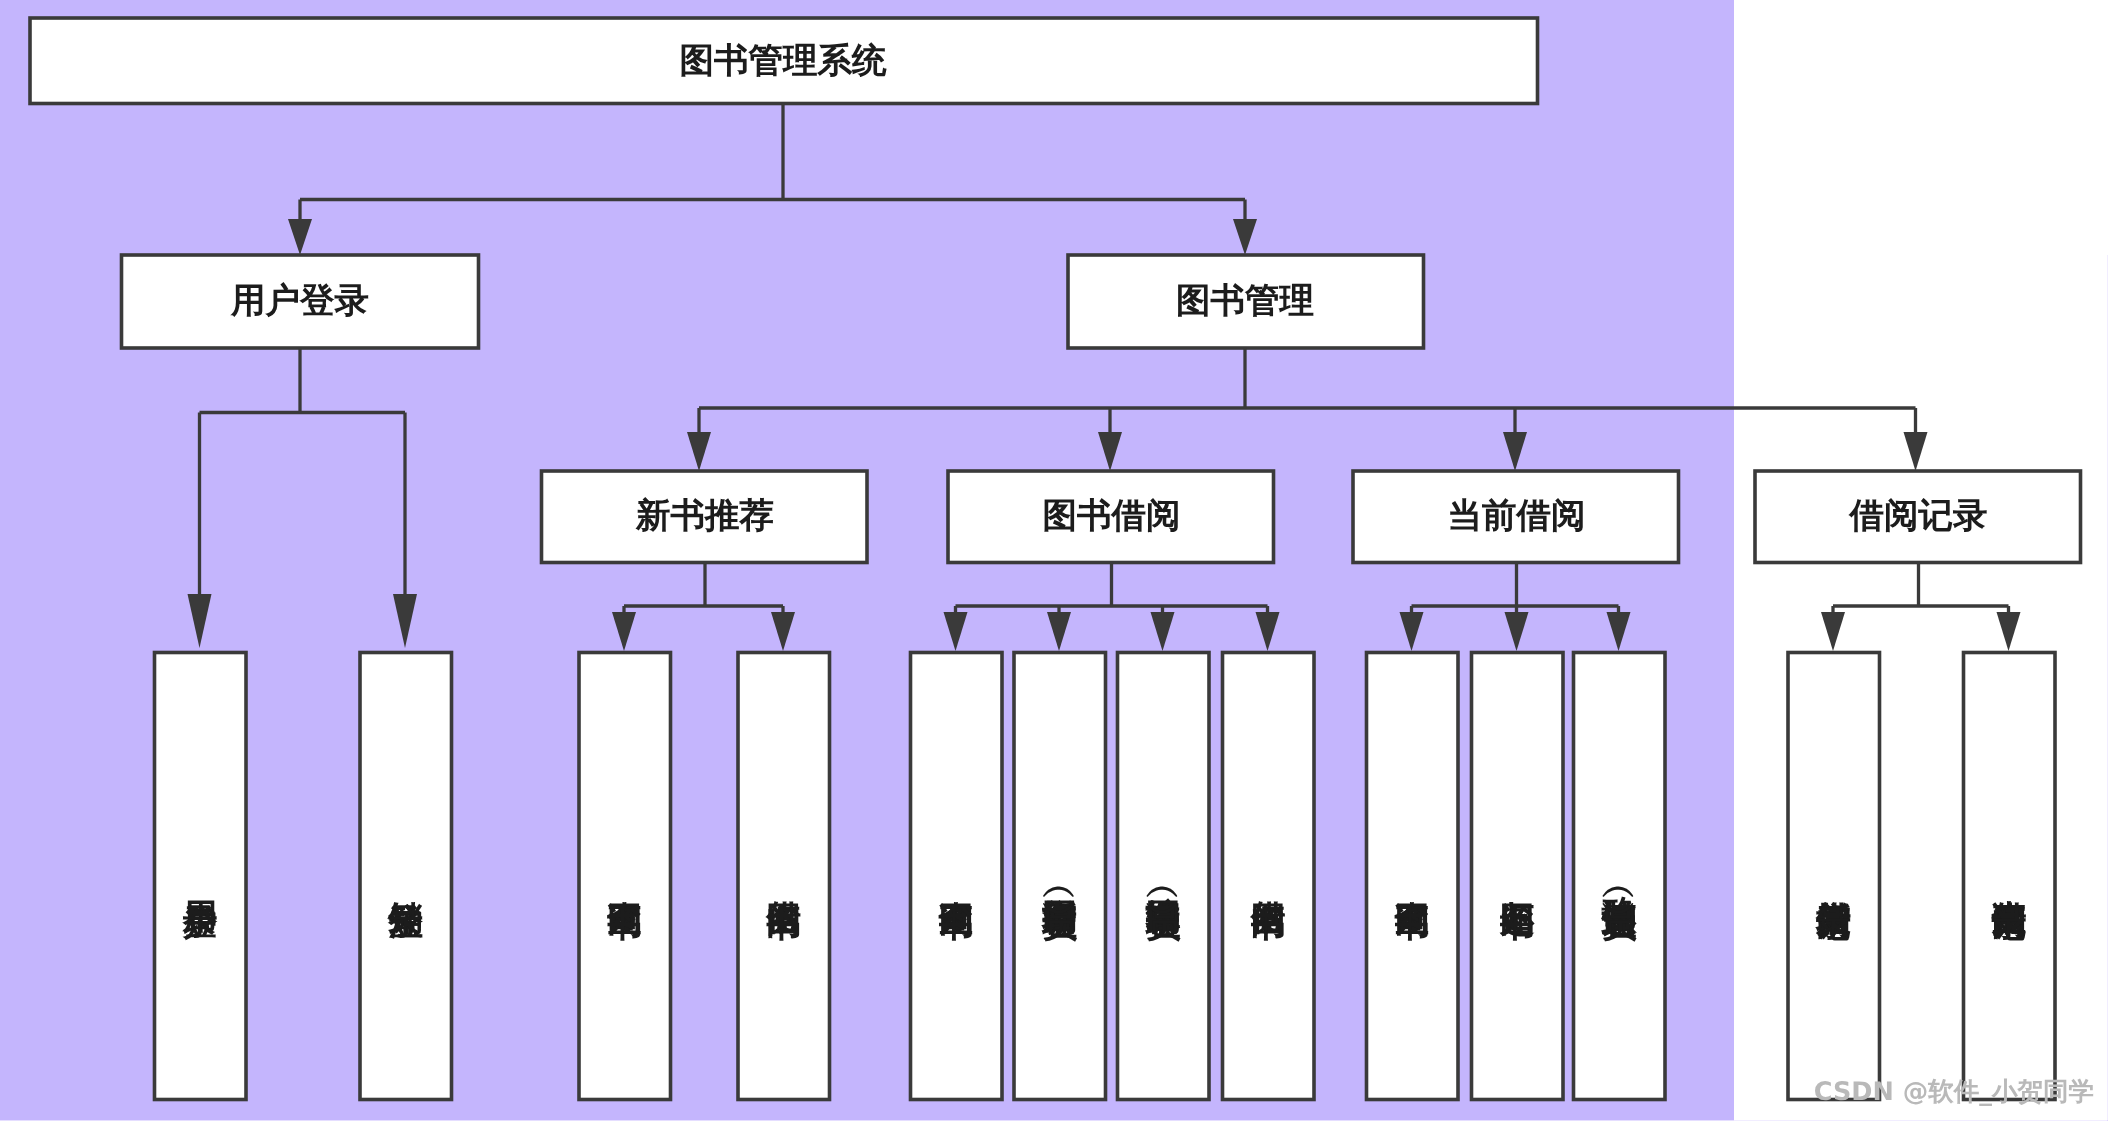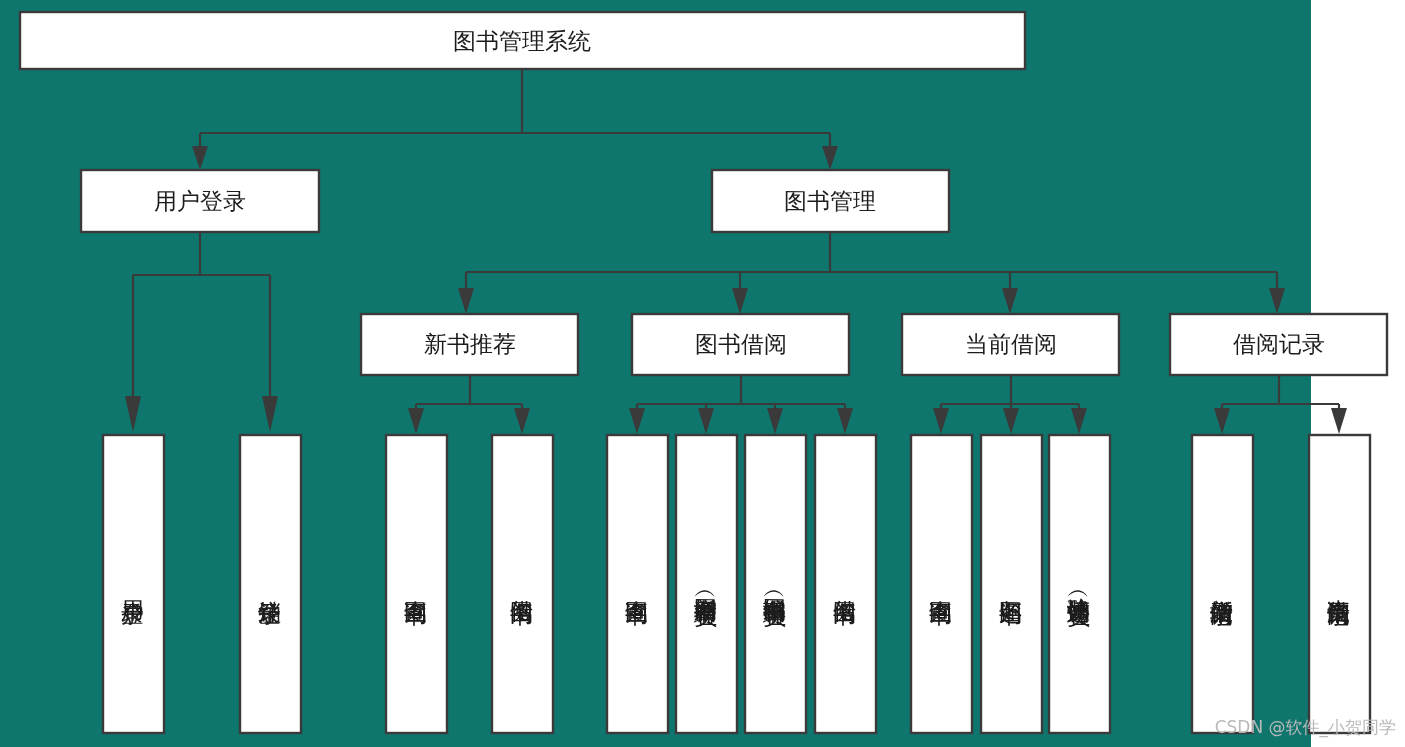--- a/index.html
+++ b/index.html
@@ -9,23 +9,24 @@
     background: #ffffff;
   }
   body {
     width: 1405px;
     height: 747px;
     overflow: hidden;
     font-family: "DejaVu Sans", "Liberation Sans", sans-serif;
   }
   #diagram-root {
     position: relative;
-    width: 1311px;
+    width: 1156px;
     height: 747px;
-    background: #0f766e;
+    background: #c4b5fd;
+    font-weight: bold;
   }
   svg#tree-svg {
     display: block;
     width: 1405px;
     height: 747px;
   }
   .node-box {
     fill: #ffffff;
     stroke: #3a3a3a;
     stroke-width: 2.4;

